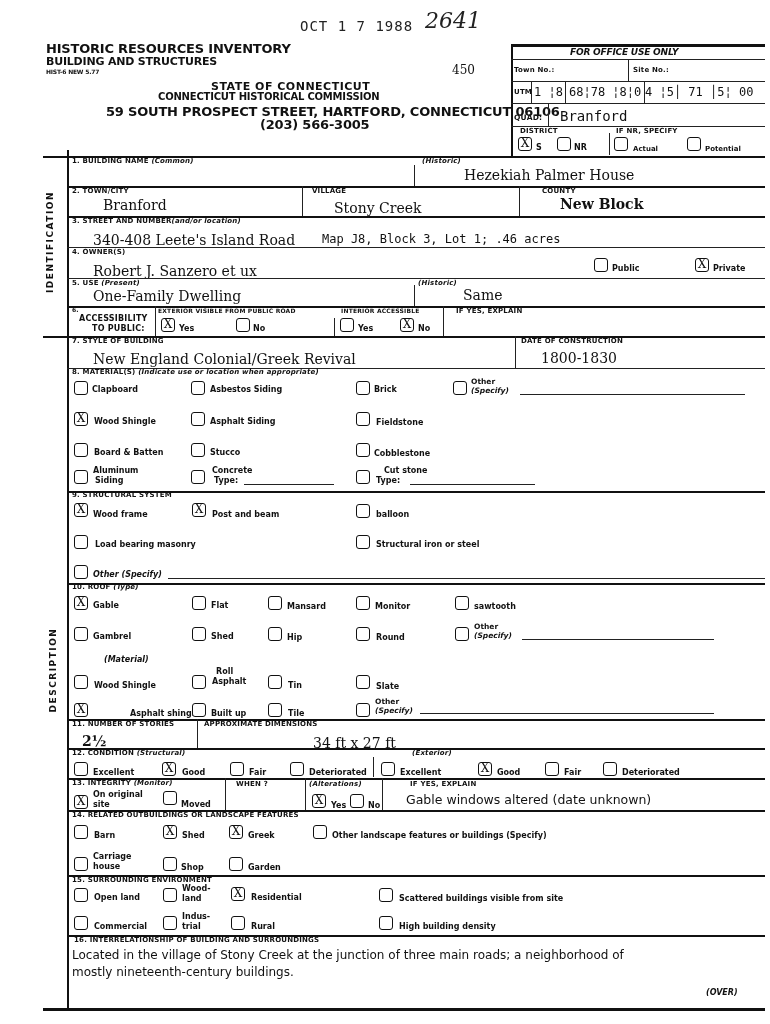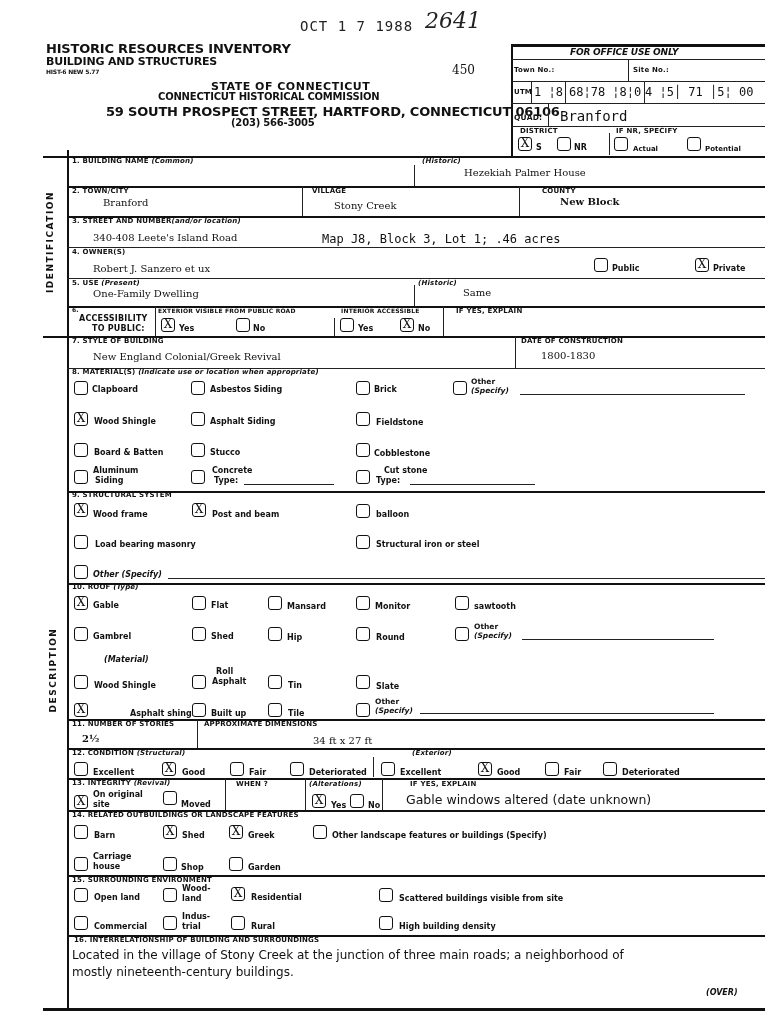--- a/index.html
+++ b/index.html
@@ -5,21 +5,21 @@
   * { box-sizing: border-box; margin: 0; padding: 0; }
   html, body { width: 770px; height: 1024px; background: #ffffff; overflow: hidden; }
   body { position: relative; font-family: "DejaVu Sans", sans-serif; color: #111; }
   .abs { position: absolute; }
   .hdr-bold { font-family: "DejaVu Sans", sans-serif; font-weight: bold; letter-spacing: -0.2px; }
   .stamp { font-family: "DejaVu Sans Mono", monospace; font-size: 14px; letter-spacing: 1px; color: #222; }
   .hand { font-family: "DejaVu Serif", serif; font-size: 22px; font-style: italic; color: #222; }
   .lbl { font-family: "DejaVu Sans", sans-serif; font-weight: bold; font-size: 7px; letter-spacing: 0.2px; color: #111; white-space: nowrap; }
   .lbl i { font-style: italic; }
   .opt { font-family: "DejaVu Sans", sans-serif; font-weight: bold; font-size: 8px; color: #111; white-space: nowrap; line-height: 8px; }
-  .val { font-family: "DejaVu Serif", serif; font-size: 10px; color: #111; white-space: nowrap; }
+  .val { font-family: "DejaVu Serif", serif; font-size: 14px; color: #111; white-space: nowrap; }
   .mono { font-family: "DejaVu Sans Mono", monospace; font-size: 12.5px; color: #111; white-space: nowrap; }
   .hl { position: absolute; height: 0; border-top: 2px solid #111; }
   .hl1 { position: absolute; height: 0; border-top: 1px solid #222; }
   .vl { position: absolute; width: 0; border-left: 2px solid #111; }
   .vl1 { position: absolute; width: 0; border-left: 1px solid #222; }
   .cb { position: absolute; width: 14px; height: 14px; border: 1.6px solid #111; border-radius: 3px; background: #fff;
         font-family: "DejaVu Serif", serif; font-size: 12px; line-height: 11px; text-align: center; color: #111; }
   .uline { position: absolute; height: 0; border-top: 1px solid #222; }
   .side { position: absolute; transform: rotate(-90deg); transform-origin: center center; font-weight: bold; font-size: 9px; letter-spacing: 1.5px; white-space: nowrap; }
   .utm-cell { position: absolute; top: 0; height: 22px; font-family: "DejaVu Sans Mono", monospace; font-size: 12px; line-height: 22px; }
@@ -31,21 +31,21 @@
 <div class="abs hand" style="left:425px;top:8px;">2641</div>
 
 <div class="abs hdr-bold" style="left:46px;top:41px;font-size:13px;">HISTORIC RESOURCES INVENTORY</div>
 <div class="abs hdr-bold" style="left:46px;top:55px;font-size:11px;">BUILDING AND STRUCTURES</div>
 <div class="abs hdr-bold" style="left:46px;top:68px;font-size:6px;">HIST-6  NEW 5.77</div>
 <div class="abs val" style="left:452px;top:63px;font-size:12px;">450</div>
 
 <div class="abs hdr-bold" style="left:211px;top:80px;font-size:11px;letter-spacing:0.5px;">STATE OF CONNECTICUT</div>
 <div class="abs hdr-bold" style="left:158px;top:91px;font-size:10px;">CONNECTICUT HISTORICAL COMMISSION</div>
 <div class="abs hdr-bold" style="left:106px;top:104px;font-size:13px;">59 SOUTH PROSPECT STREET, HARTFORD, CONNECTICUT 06106</div>
-<div class="abs hdr-bold" style="left:231px;top:117px;font-size:10px;">(203) 566-3005</div>
+<div class="abs hdr-bold" style="left:260px;top:117px;font-size:13px;">(203) 566-3005</div>
 
 <div class="hl" style="left:511px;top:44px;width:254px;border-top-width:3px;"></div>
 <div class="vl" style="left:511px;top:44px;height:112px;"></div>
 <div class="abs hdr-bold" style="left:570px;top:47px;font-size:9px;font-style:italic;">FOR OFFICE USE ONLY</div>
 <div class="hl1" style="left:511px;top:59px;width:254px;"></div>
 <div class="lbl" style="position:absolute;left:514px;top:66px;">Town No.:</div>
 <div class="vl1" style="left:628px;top:59px;height:22px;"></div>
 <div class="lbl" style="position:absolute;left:633px;top:66px;">Site No.:</div>
 <div class="hl1" style="left:511px;top:81px;width:254px;"></div>
 <div style="position:absolute;left:511px;top:81px;width:254px;height:22px;">
@@ -271,21 +271,21 @@
 <div class="cb" style="left:381px;top:762px;"></div>
 <div class="opt" style="position:absolute;left:400px;top:769px;">Excellent</div>
 <div class="cb" style="left:478px;top:762px;">X</div>
 <div class="opt" style="position:absolute;left:497px;top:769px;">Good</div>
 <div class="cb" style="left:545px;top:762px;"></div>
 <div class="opt" style="position:absolute;left:564px;top:769px;">Fair</div>
 <div class="cb" style="left:603px;top:762px;"></div>
 <div class="opt" style="position:absolute;left:622px;top:769px;">Deteriorated</div>
 <div class="hl" style="left:67px;top:778px;width:698px;"></div>
 
-<div class="lbl" style="position:absolute;left:72px;top:779px;"><span>13. INTEGRITY</span> <i>(Revival)</i></div>
+<div class="lbl" style="position:absolute;left:72px;top:779px;"><span>13. INTEGRITY</span> <i>(Monitor)</i></div>
 <div class="cb" style="left:74px;top:795px;">X</div>
 <div class="opt" style="position:absolute;left:93px;top:791px;">On original</div>
 <div class="opt" style="position:absolute;left:93px;top:801px;">site</div>
 <div class="cb" style="left:163px;top:791px;"></div>
 <div class="opt" style="position:absolute;left:181px;top:801px;">Moved</div>
 <div class="vl1" style="left:225px;top:778px;height:32px;"></div>
 <div class="lbl" style="position:absolute;left:236px;top:780px;">WHEN ?</div>
 <div class="abs val" style="left:236px;top:792px;"></div>
 <div class="vl1" style="left:305px;top:778px;height:32px;"></div>
 <div class="lbl" style="position:absolute;left:309px;top:780px;font-style:italic;">(Alterations)</div>

